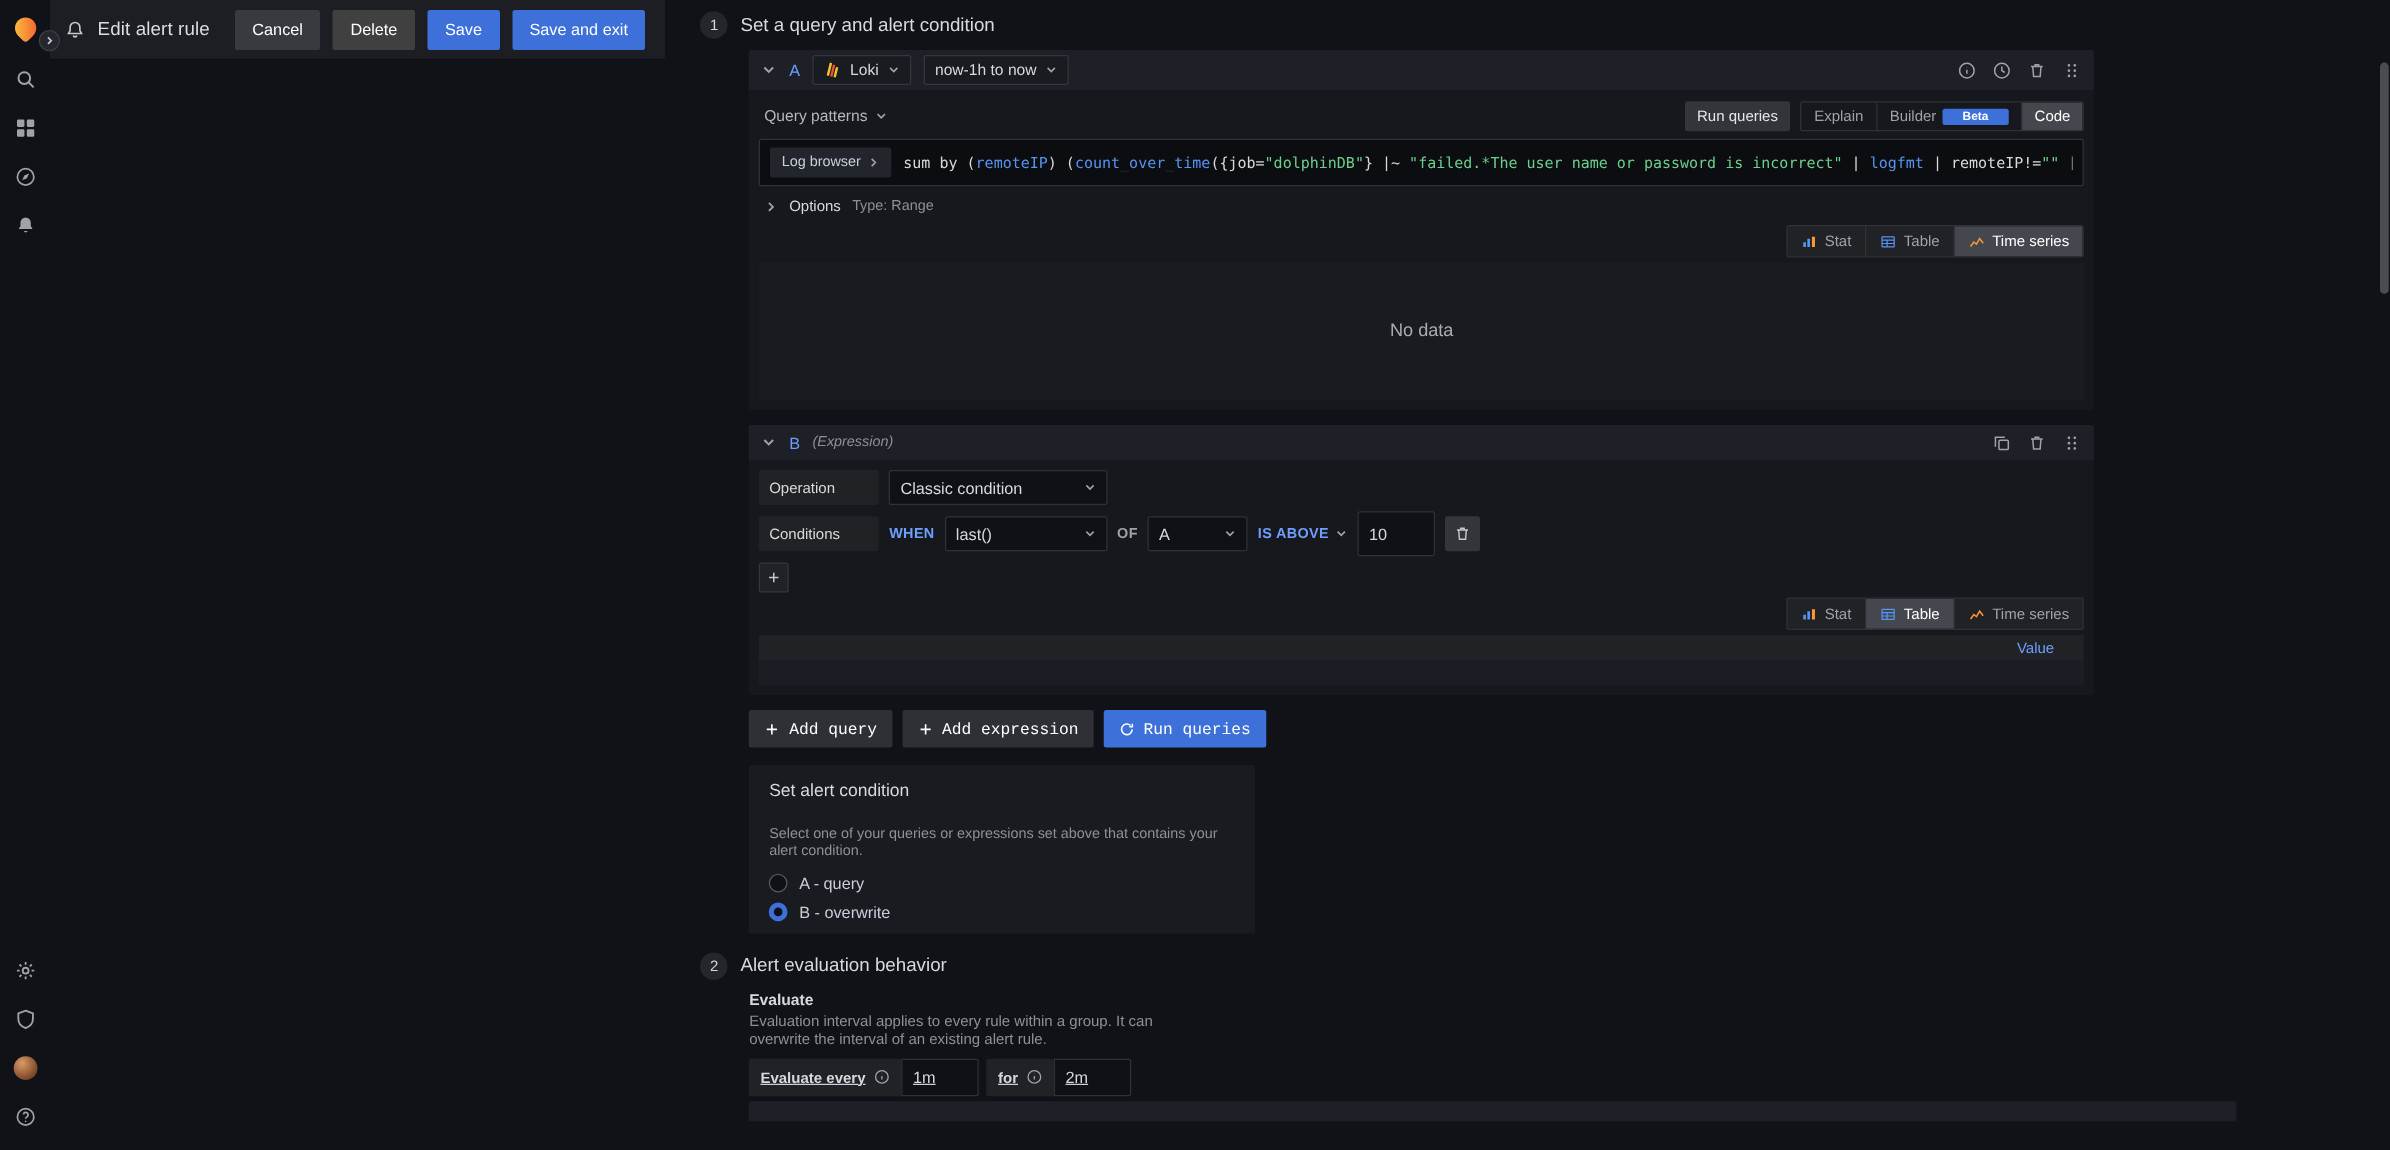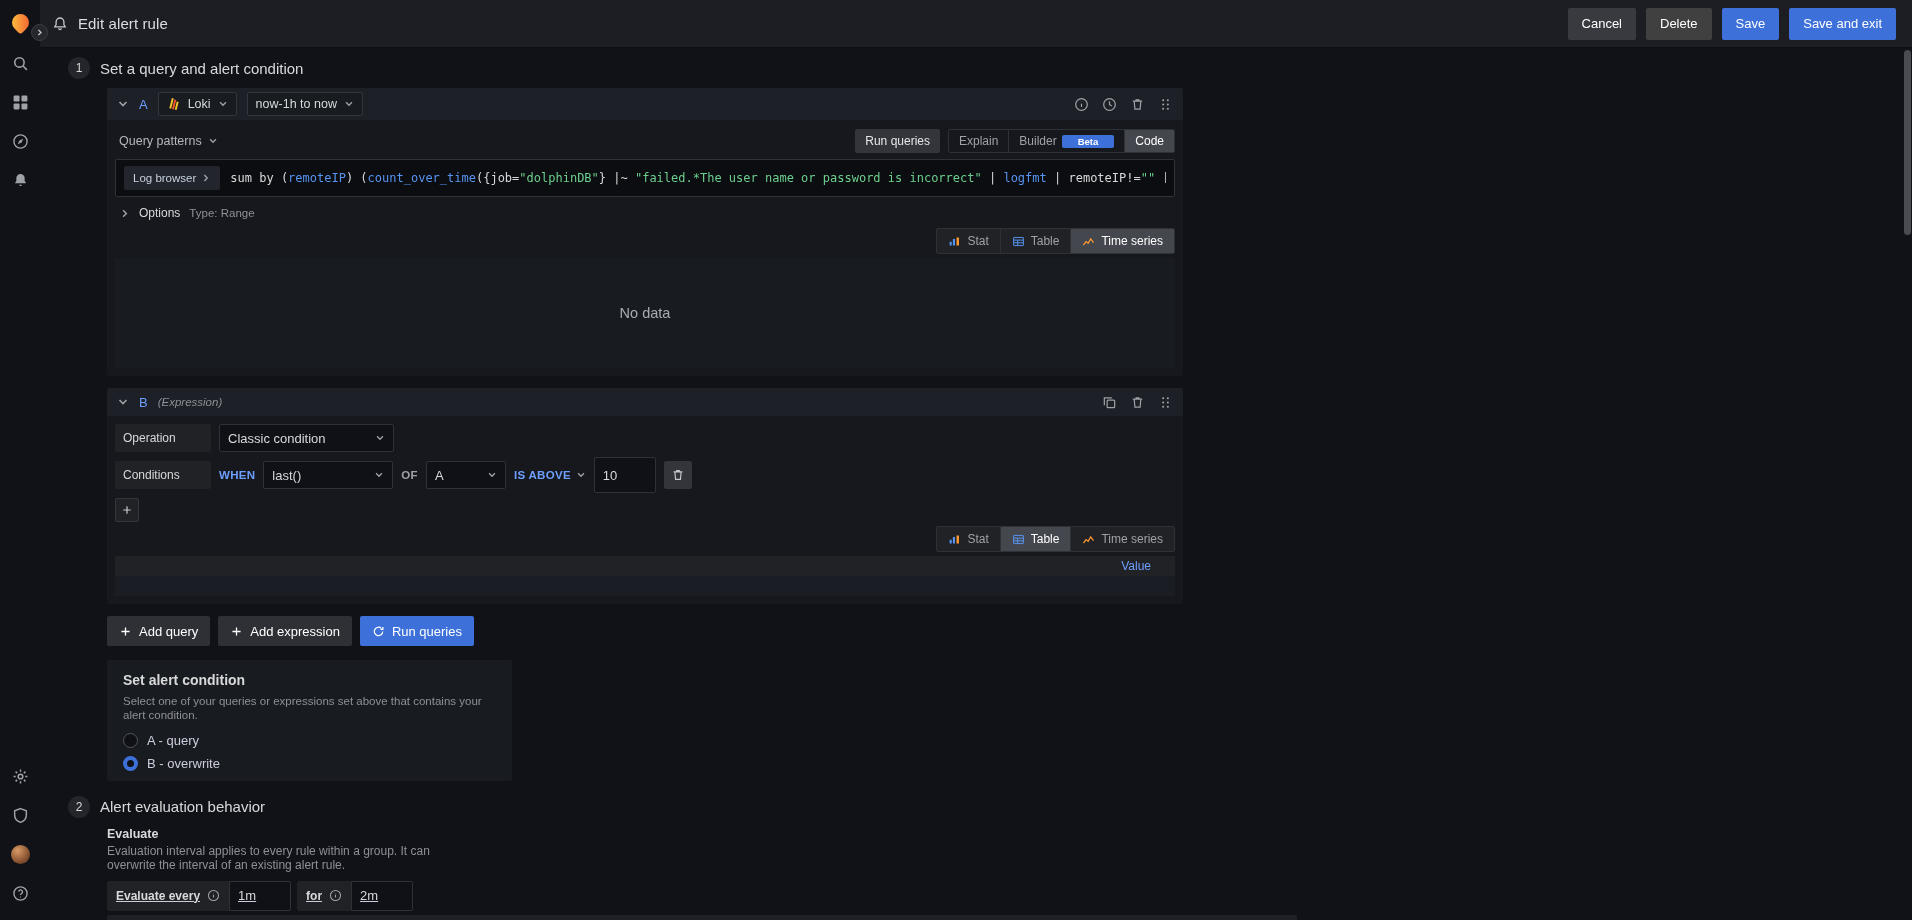--- a/index.html
+++ b/index.html
@@ -15,21 +15,21 @@
   .sidebar { width:40px; flex:none; display:flex; flex-direction:column; align-items:center; padding:9px 0 16px; gap:17px; background:#111217; position:relative; z-index:3; }
   .logo { width:26px; height:26px; display:flex; align-items:center; justify-content:center; cursor:pointer; }
   .flame { width:17px; height:17px; background:linear-gradient(135deg,#ffcb3d 0%,#f8973a 45%,#f1582b 100%); border-radius:50% 50% 50% 3px; transform:rotate(-45deg); }
   .side-icon { width:22px; height:22px; color:#9fa2a8; display:flex; align-items:center; justify-content:center; cursor:pointer; }
   .side-icon svg { width:17px; height:17px; }
   .side-bottom { margin-top:auto; display:flex; flex-direction:column; gap:17px; align-items:center; }
   .avatar { width:19px; height:19px; border-radius:50%; background:radial-gradient(circle at 35% 30%, #d99a66, #8a5433 60%, #4e2d18); }
   .expand-btn { position:absolute; left:31px; top:24px; width:17px; height:17px; border-radius:50%; background:#26272e; border:1px solid #3b3d44; color:#c7c8cd; display:flex; align-items:center; justify-content:center; z-index:6; cursor:pointer; }
   .expand-btn svg { width:9px; height:9px; }
 
-  .right-col { flex:1; display:flex; flex-direction:column; min-width:0; }
+  .right-col { flex:1; display:flex; min-width:0; }
 
   
   .topbar { height:48px; flex:none; display:flex; align-items:center; gap:10px; padding:0 16px 0 12px; background:#1c1e23; border-bottom:1px solid #0e0f12; }
   .tb-bell { color:#c7c8cd; width:16px; height:16px; }
   .tb-bell svg { width:16px; height:16px; }
   .page-title { font-size:15px; font-weight:500; color:#dcdde3; letter-spacing:.1px; }
   .spacer { flex:1; }
   .btn { display:inline-flex; align-items:center; gap:6px; height:32px; padding:0 14px; border-radius:2px; font-size:13px; color:#fff; cursor:pointer; white-space:nowrap; background:transparent; }
   .btn-secondary { background:rgba(204,204,220,0.16); }
   .btn-danger { background:#404040; }
@@ -103,28 +103,28 @@
   .w-th { width:62px; }
   .icon-btn { width:28px; height:28px; background:rgba(204,204,220,0.16); border-radius:2px; display:flex; align-items:center; justify-content:center; color:#c7c8cd; cursor:pointer; }
   .icon-btn svg { width:14px; height:14px; }
   .plus-btn { width:24px; height:24px; background:#202226; border:1px solid #34363d; border-radius:2px; display:flex; align-items:center; justify-content:center; color:#c7c8cd; cursor:pointer; margin:4px 0; }
   .plus-btn svg { width:12px; height:12px; }
   .btable { margin-top:4px; }
   .bth { height:20px; background:#202226; display:flex; align-items:center; justify-content:flex-end; padding-right:24px; }
   .bth span { color:#6e9fff; font-size:12px; cursor:pointer; }
   .btr { height:20px; background:#1a1d23; }
 
-  .actions-row { display:flex; gap:8px; margin:0 0 14px 0; }
+  .actions-row { display:flex; gap:8px; margin:0 0 14px 0;font-family:Liberation Mono, monospace; }
   .btn30 { height:30px; display:inline-flex; align-items:center; gap:7px; padding:0 12px; border-radius:2px; font-size:13px; color:#fff; cursor:pointer; background:transparent; }
   .btn30.sec { background:rgba(204,204,220,0.16); }
   .btn30.pri { background:#3d71d9; }
   .btn30 svg { width:13px; height:13px; }
 
   .cond-card { width:405px; background:#181b1f; border-radius:2px; padding:12px 16px 10px; margin-bottom:10px; }
-  .cond-title { font-size:14px; font-weight:700; color:#d8d9da; margin-bottom:6px; }
+  .cond-title { font-size:14px; font-weight:400; color:#d8d9da; margin-bottom:20px; }
   .cond-desc { font-size:11.5px; color:#8e9097; margin-bottom:10px; line-height:1.25; }
   .radio-row { display:flex; align-items:center; gap:9px; margin-bottom:8px; cursor:pointer; }
   .radio-row:last-child { margin-bottom:0; }
   .radio { width:15px; height:15px; border-radius:50%; border:1px solid #55565c; background:#0f1116; flex:none; }
   .radio.on { border:4px solid #3d71d9; }
   .radio-label { font-size:13px; color:#ccccdc; }
 
   .eval-head { font-size:12.5px; font-weight:700; color:#d8d9da; margin-bottom:3px; }
   .eval-desc { font-size:12px; color:#8e9097; max-width:352px; line-height:1.2; margin-bottom:8px; }
   .eval-row { display:flex; align-items:center;text-decoration:underline; }

